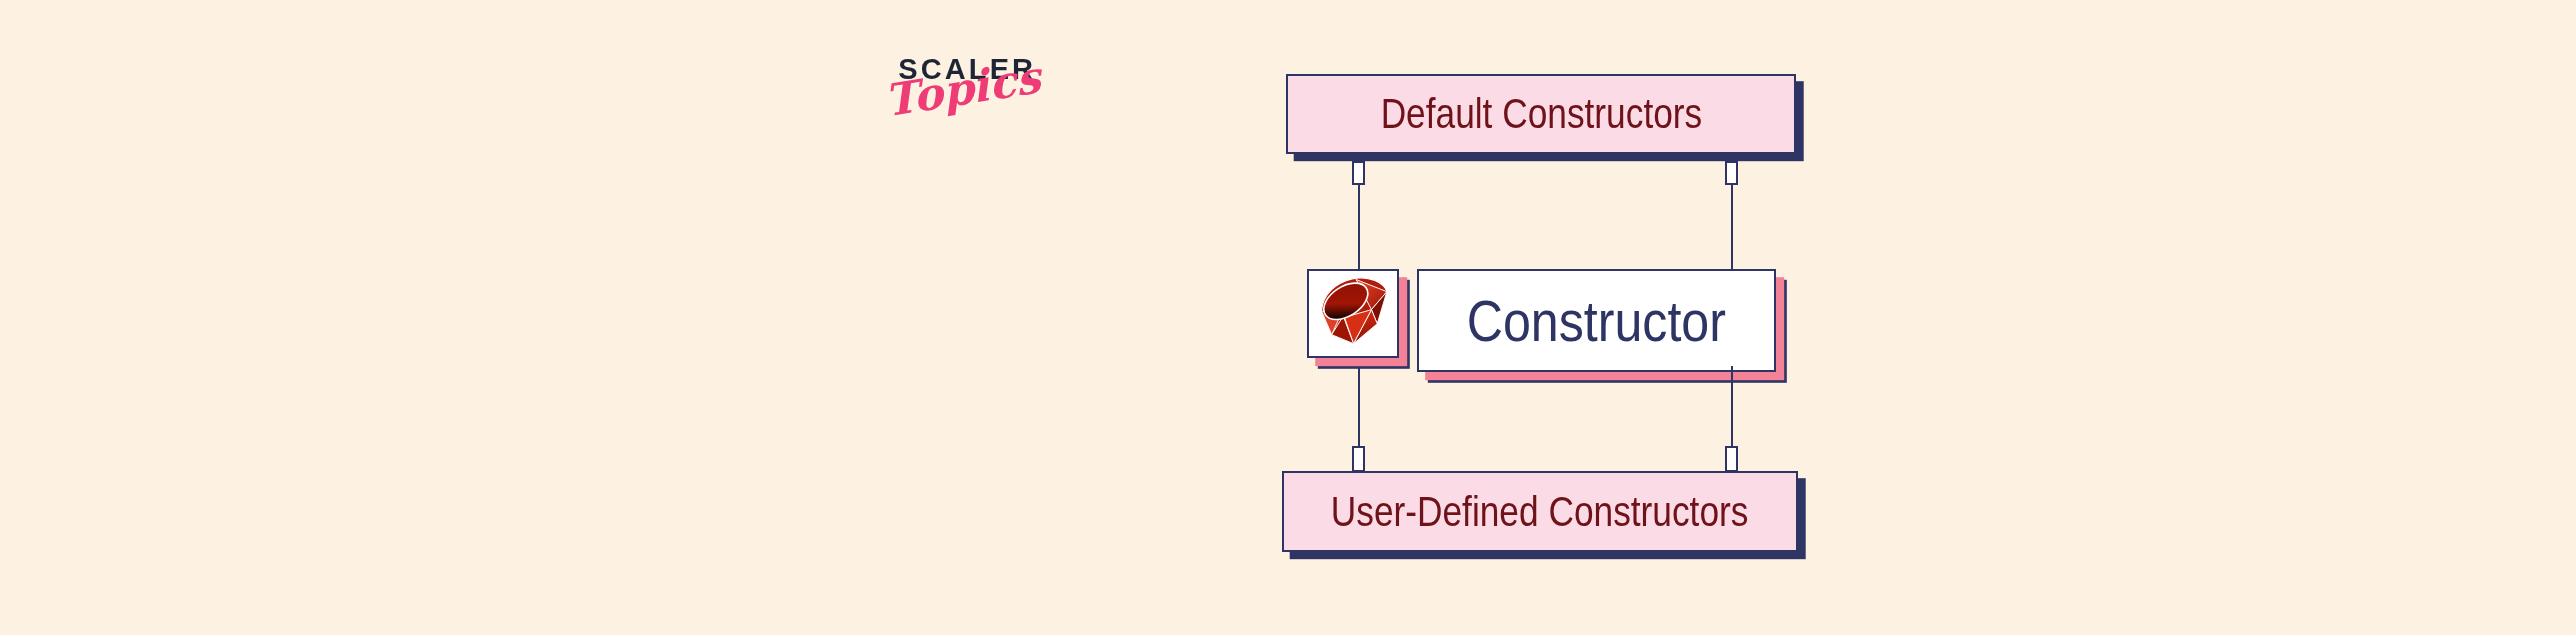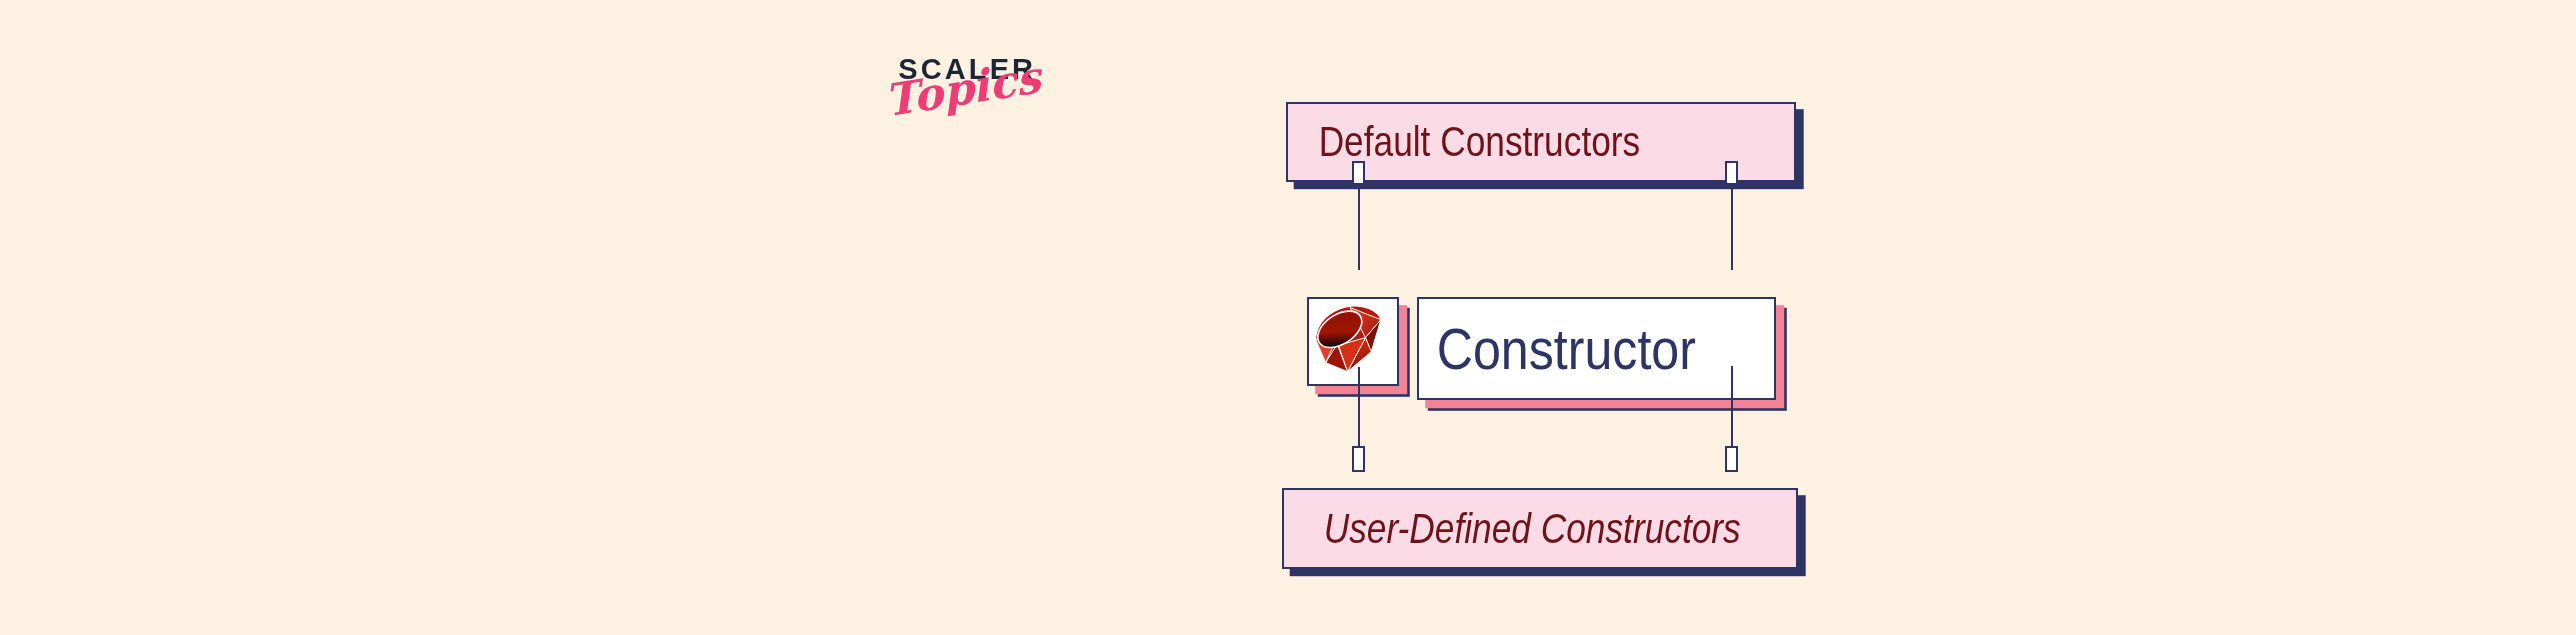--- a/index.html
+++ b/index.html
@@ -45,39 +45,39 @@
     transform-origin: left center;
   }
 
   
   .dbox {
     position: absolute;
     box-sizing: border-box;
     border: 2.6px solid #2e3464;
     display: flex;
     align-items: center;
-    margin-top: 28px;
+    justify-content: center;
   }
   .pink-box {
     background: #fbdce6;
     box-shadow: 7.7px 7.2px 0 0 #2e3464;
     color: #70121a;
     font-size: 42px;
   }
   .white-box {
     background: #ffffff;
     box-shadow: 8.2px 8.2px 0 0 #f48296, 10.8px 10.8px 0 0 #2e3464;
   }
   .condensed {
     display: inline-block;
     transform: scaleX(0.84);
     white-space: nowrap;
   }
   #top-box    { left: 1286px; top: 74px; width: 510px;  height: 80px; }
-  #bottom-box { left: 1282px; top: 460px; width: 516px; height: 81px; font-style: italic; }
+  #bottom-box { left: 1282px; top: 471px; width: 516px; height: 81px; }
   #ruby-box   { left: 1307px; top: 269px; width: 92px;  height: 89px; }
   #center-box {
     left: 1417px; top: 269px; width: 359px; height: 103px;
     color: #2e3565; font-size: 57px;
   }
   #center-box .condensed { transform: scaleX(0.88); }
 
   
   .conn-line {
     position: absolute;

